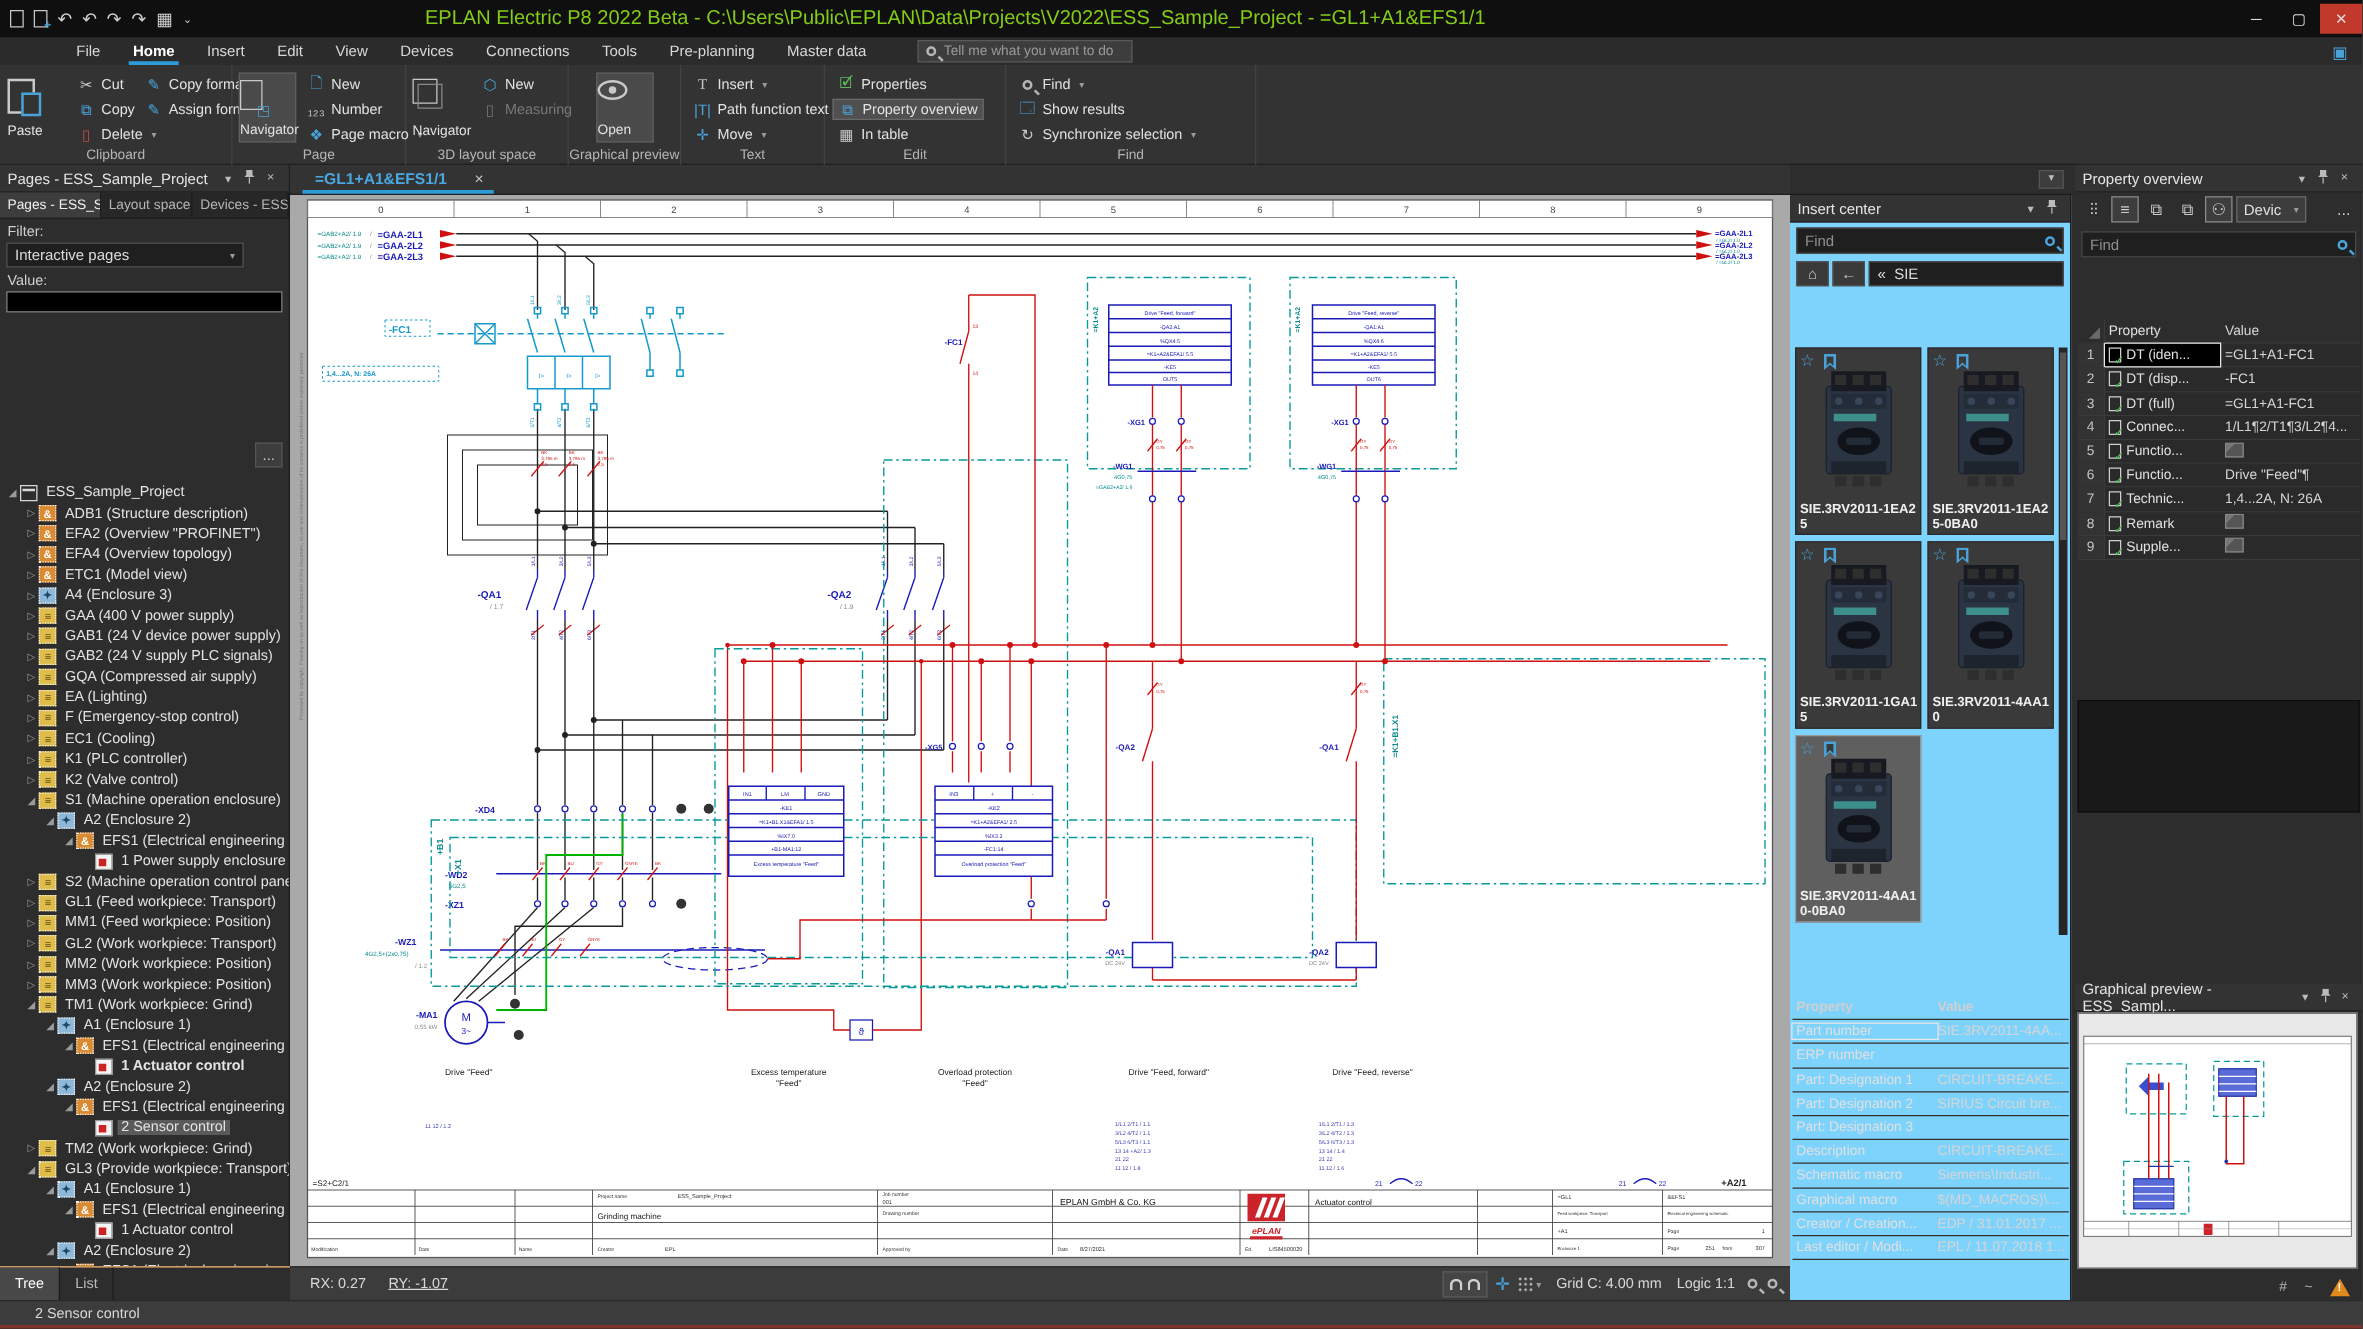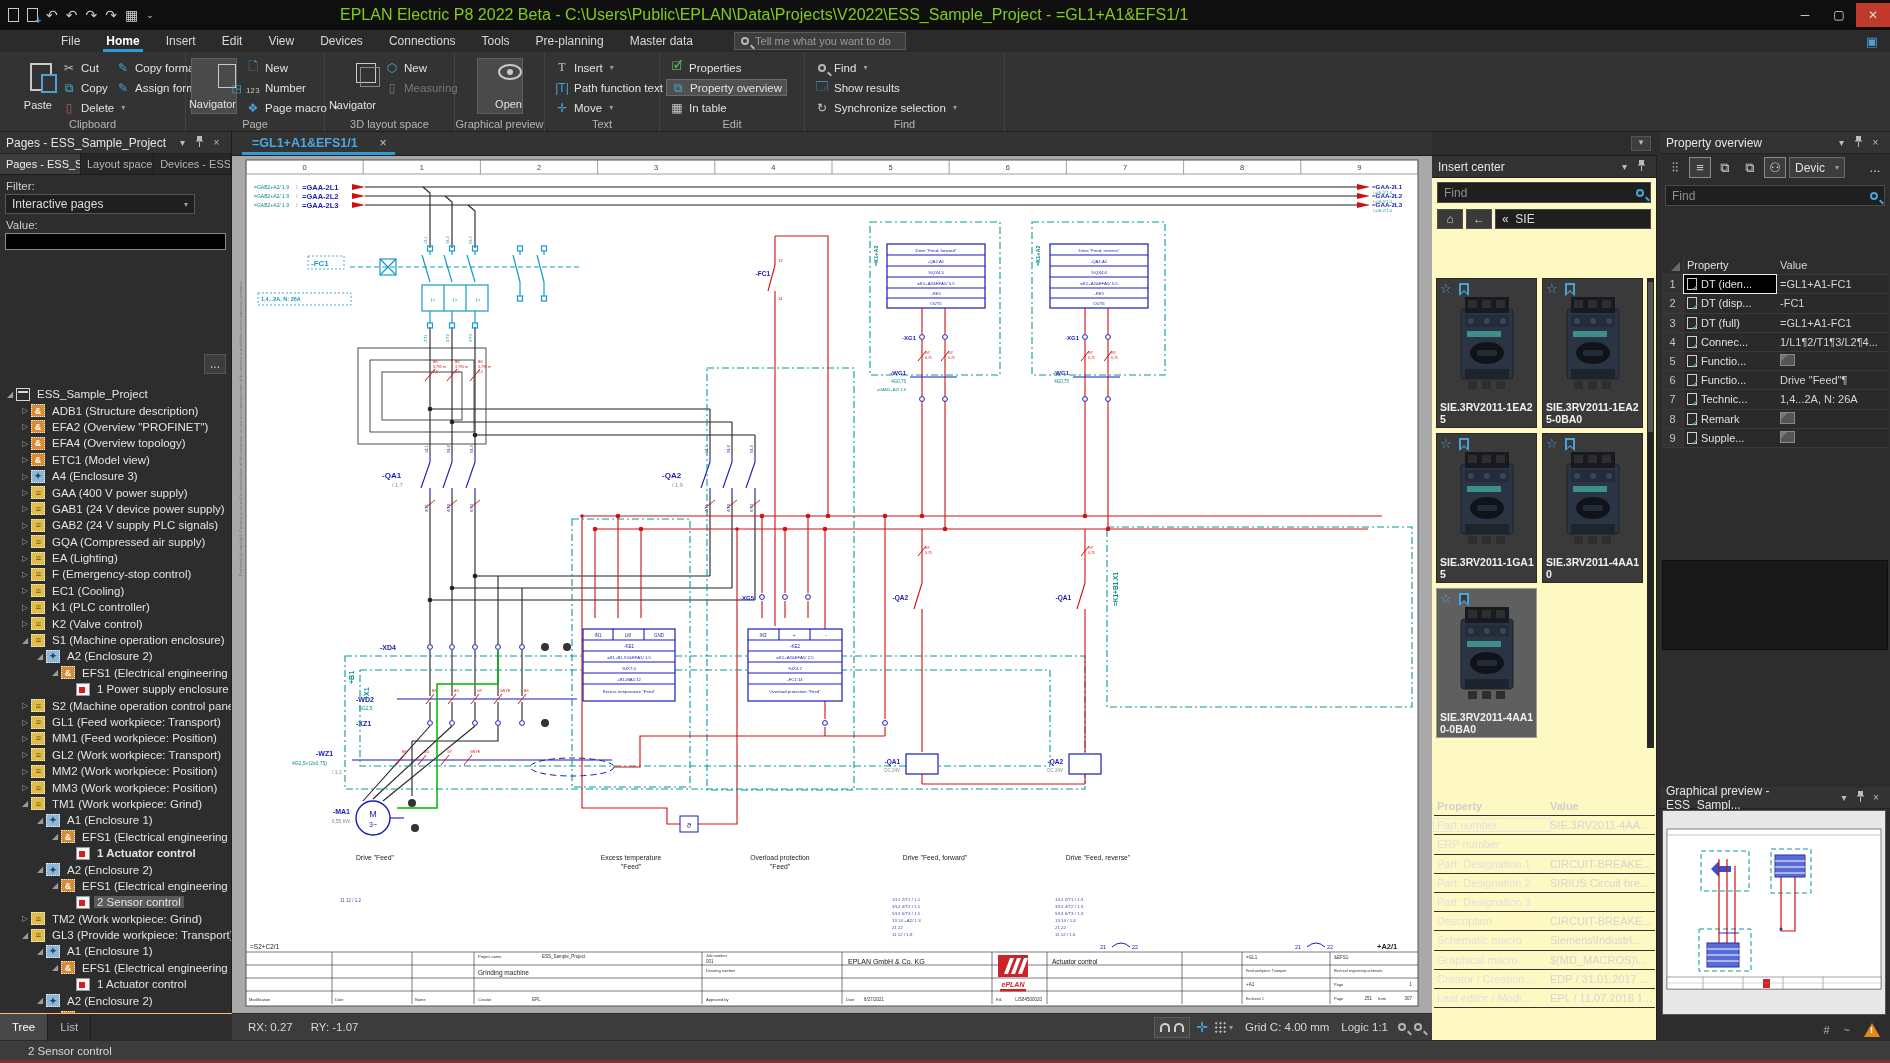--- a/index.html
+++ b/index.html
@@ -23,21 +23,21 @@
   .menu-item { padding:0 13px; height:22px; line-height:22px; color:#d8d8d8; font-size:12px; position:relative; }
   .menu-item.active { color:#fff; font-weight:bold; }
   .menu-item.active::after { content:""; position:absolute; left:10px; right:10px; bottom:0; height:3px; background:#2d9bd8; }
   #tellme { margin-left:28px; width:172px; height:18px; background:#3d3d3d; border:1px solid #5a5a5a; display:flex; align-items:center; gap:6px; padding:0 6px; color:#9a9a9a; font-size:11px; }
   #menubar-right { margin-left:auto; margin-right:12px; color:#4aa3d8; font-size:13px; }
 
   
   #ribbon { position:absolute; left:0; top:52px; width:1890px; height:80px; background:#333; border-bottom:1px solid #1f1f1f; }
   .rgroup { position:absolute; top:0; height:80px; border-right:1px solid #434343; }
   .rgroup .gtitle { position:absolute; bottom:2px; left:0; right:0; text-align:center; color:#b5b5b5; font-size:11px; }
-  .bigbtn { position:absolute; top:6px; width:46px; height:56px; display:flex; flex-direction:column; align-items:flex-end; justify-content:space-between; padding:5px 0 3px; color:#e2e2e2; font-size:11px; }
+  .bigbtn { position:absolute; top:6px; width:46px; height:56px; display:flex; flex-direction:column; align-items:flex-start; justify-content:space-between; padding:5px 0 3px; color:#e2e2e2; font-size:11px; }
   .bigbtn.hl { background:#4a4a4a; border:1px solid #5f5f5f; }
   .smcol { position:absolute; top:7px; display:flex; flex-direction:column; gap:3px; }
   .smbtn { display:flex; align-items:center; gap:5px; height:17px; color:#e2e2e2; font-size:11.5px; white-space:nowrap; padding:0 4px; }
   .smbtn.hl { background:#505050; border:1px solid #6a6a6a; }
   .smbtn.dis { color:#787878; }
   .caret { color:#9a9a9a; font-size:8px; margin-left:2px; }
   .ric { width:14px; text-align:center; font-size:12px; color:#c9c9c9; flex:none; }
   .i-clip { width:22px; height:28px; border:2px solid #c9c9c9; position:relative; }
   .i-clip::after { content:""; position:absolute; right:-7px; bottom:-4px; width:12px; height:15px; border:2px solid #4aa3d8; background:#333; }
   .i-navdoc { width:18px; height:24px; border:1.5px solid #c9c9c9; position:relative;}
@@ -92,21 +92,21 @@
   #ctab .x { color:#c5c5c5; font-weight:normal; }
   #drawing { position:absolute; left:0; top:24px; width:1200px; height:857px; background:#a9a9a9; }
   #cstatus { position:absolute; left:0; bottom:0; width:1200px; height:27px; background:#3c3c3c; border-top:1px solid #2a2a2a; display:flex; align-items:center; font-size:11.5px; color:#d8d8d8; }
   .magnet { width:10px; height:9px; border:2.5px solid #d0d0d0; border-bottom:none; border-radius:6px 6px 0 0; display:inline-block; }
   .sbox { height:21px; display:flex; align-items:center; gap:4px; padding:0 5px; border:1px solid #5c5c5c; background:#454545; margin-left:3px;}
   .griddots { width:13px; height:13px; background-image:radial-gradient(#c5c5c5 1px, transparent 1.2px); background-size:4.3px 4.3px; }
 
   
   #ic-top { position:absolute; left:1432px; top:132px; width:225px; height:24px; background:#2d2d2d; border-bottom:1px solid #1c1c1c;}
   #ic-top .dd { position:absolute; right:6px; top:4px; width:20px; height:15px; background:#3d3d3d; border:1px solid #555; color:#bbb; font-size:9px; text-align:center;}
-  #insert-center { position:absolute; left:1432px; top:156px; width:225px; height:884px; background:#fef9c3; border-right:1px solid #1c1c1c; }
+  #insert-center { position:absolute; left:1432px; top:156px; width:225px; height:884px; background:#7dd3fc; border-right:1px solid #1c1c1c; }
   #ic-nav { height:24px; display:flex; align-items:center; gap:3px; padding:0 5px; margin-top:3px; }
   #ic-nav .nbtn { width:26px; height:20px; background:#3a3a3a; border:1px solid #4f4f4f; color:#ccc; text-align:center; line-height:18px; font-size:12px; }
   #ic-crumb { flex:1; height:20px; background:#1f1f1f; border:1px solid #4a4a4a; color:#ddd; padding:0 6px; line-height:19px; }
   #parts-grid { position:absolute; top:122px; left:4px; width:210px; display:flex; flex-wrap:wrap; gap:5px; }
   .pcard { width:101px; height:150px; background:#3a3a3a; border:1px solid #2a2a2a; position:relative; }
   .pcard.sel { background:#5f5f5f; border:1px solid #9a9a9a; }
   .pcard .fav { position:absolute; left:3px; top:2px; color:#4aa3d8; font-size:13px; }
   .pcard .bk { position:absolute; left:22px; top:4px; width:10px; height:13px; background:#4aa3d8;
      clip-path:polygon(0 0,100% 0,100% 100%,50% 68%,0 100%); }
   .pcard .bk::after{ content:""; position:absolute; left:2px; top:2px; width:6px; height:8px; background:#3a3a3a; clip-path:polygon(0 0,100% 0,100% 100%,50% 62%,0 100%);}
@@ -1185,21 +1185,21 @@
         <g>
           <rect x="766" y="799" width="30" height="22" fill="#cc2229"></rect>
           <path d="M772 818 l6 -16 h4 l-6 16 Z M779 818 l6 -16 h4 l-6 16 Z M786 818 l6 -16 h4 l-6 16 Z" fill="#fff"></path>
           <text x="781" y="831" text-anchor="middle" font-size="7" font-weight="bold" font-style="italic" fill="#cc2229">ePLAN</text>
           <rect x="768" y="833" width="26" height="2.5" fill="#cc2229"></rect>
         </g>
       </svg>
     </div>
     <div id="cstatus">
       <span style="margin-left:16px;">RX: 0.27</span>
-      <span style="margin-left:18px;">RY: -1.07</span>
+      <span style="margin-left:18px;text-decoration:underline;">RY: -1.07</span>
       <span style="flex:1;"></span>
       <span class="sbox">
           <span class="magnet"></span>
           <span class="magnet"></span>
         </span>
       <span style="color:#4aa3d8; font-size:14px; margin:0 6px;">✛</span>
       <span class="griddots"></span>
       <span class="caret">▾</span>
       <span style="margin:0 12px;">Grid C: 4.00 mm</span>
       <span>Logic 1:1</span>

